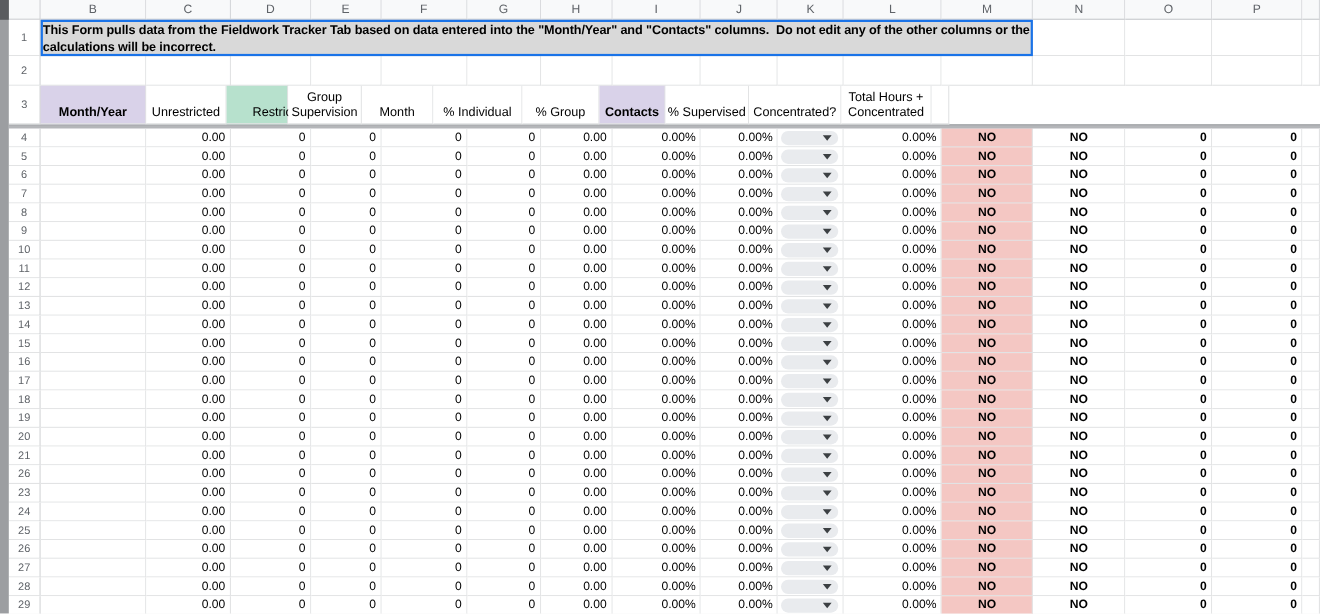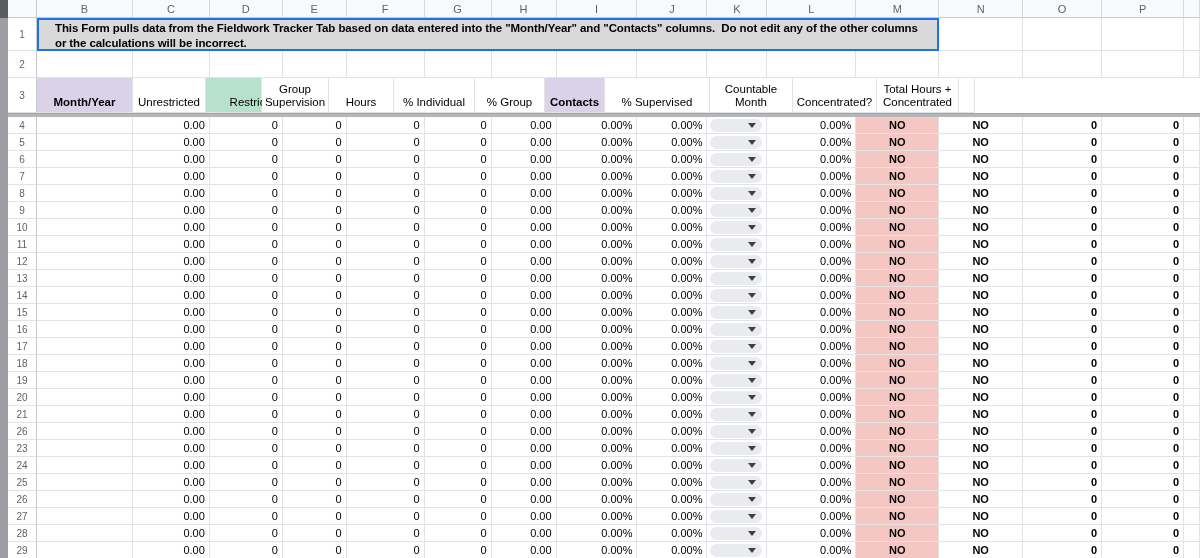--- a/index.html
+++ b/index.html
@@ -23,21 +23,21 @@
   .cell.kcell{padding:0;align-items:center}
   .hcell{border-right:1px solid #e2e3e4;border-bottom:1px solid #e2e3e4;font-size:11.5px;
          display:flex;align-items:flex-end;justify-content:center;text-align:center;
          padding-bottom:3px;line-height:13px;background:#fff}
   .hcell.hbold{font-weight:bold}
   .r1{height:33px}
   .r2{height:27px}
   .r3{height:35px}
   .dr{height:17px}
   .note{position:relative;background:#d9d9d9;border:2px solid #1a73e8;font-weight:bold;font-size:11.5px;
-        line-height:14.5px;padding:1px 16px;letter-spacing:-0.1px;z-index:3;white-space:pre-wrap;overflow:hidden}
+        line-height:14.5px;padding:1px 0;letter-spacing:-0.1px;z-index:3;white-space:pre-wrap;overflow:hidden}
   .bar{height:4px;background:#b4b6b9;border-top:1px solid #a2a4a7}
   .chip{flex:1;height:13px;margin:0 4px 0 3px;background:#e9ebee;border-radius:7px;position:relative;align-self:center}
   .arr{position:absolute;right:6px;top:4px;width:0;height:0;
        border-left:4px solid transparent;border-right:4px solid transparent;border-top:5px solid #3c4043}
 </style>
 </head>
 <body>
 
 <div class="stage">
   <div class="lstrip"></div>
@@ -87,26 +87,25 @@
         <div class="cell" style="width: 79px;"></div>
         <div class="cell" style="width: 82px;"></div>
         <div class="cell" style="width: 16px;"></div>
       </div>
       <div class="row r3">
         <div class="gut">3</div>
         <div class="hcell hbold" style="width: 96px; background: rgb(217, 210, 233);">Month/Year</div>
         <div class="hcell" style="width: 73px;">Unrestricted</div>
         <div class="hcell" style="width: 56px; background: rgb(183, 225, 205); padding-left: 44px;">Restricted</div>
         <div class="hcell" style="width: 67px;">Group Supervision</div>
-        <div class="hcell" style="width: 65px;">Hours</div>
+        <div class="hcell" style="width: 65px;">Month</div>
         <div class="hcell" style="width: 81px;">% Individual</div>
         <div class="hcell" style="width: 70px;">% Group</div>
         <div class="hcell hbold" style="width: 60px; background: rgb(217, 210, 233);">Contacts</div>
-        <div class="hcell" style="width: 105px;">% Supervised</div>
-        <div class="hcell" style="width: 83px;">Countable Month</div>
+        <div class="hcell" style="width: 76px;">% Supervised</div>
         <div class="hcell" style="width: 84px;">Concentrated?</div>
         <div class="hcell" style="width: 82px;">Total Hours + Concentrated</div>
         <div class="hcell" style="width: 16px;"></div>
       </div>
       <div class="bar"></div>
       <div class="row dr">
         <div class="gut">4</div>
         <div class="cell" style="width: 96px;"></div>
         <div class="cell" style="width: 77px;">0.00</div>
         <div class="cell" style="width: 73px;">0</div>

